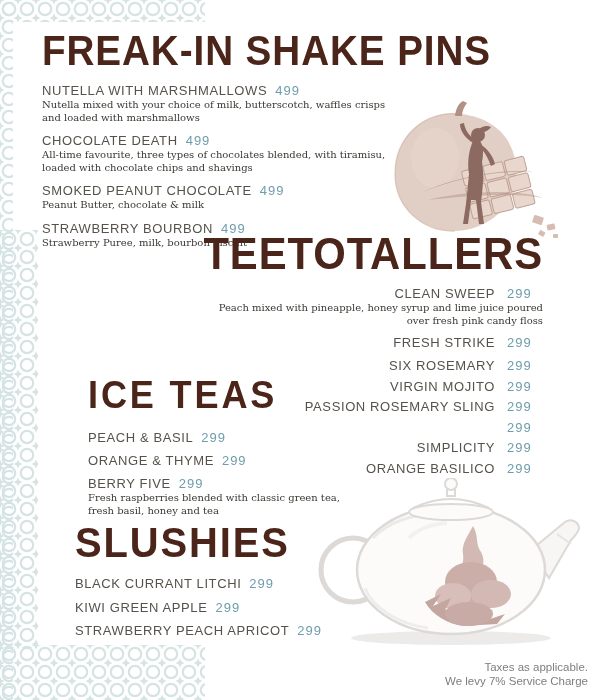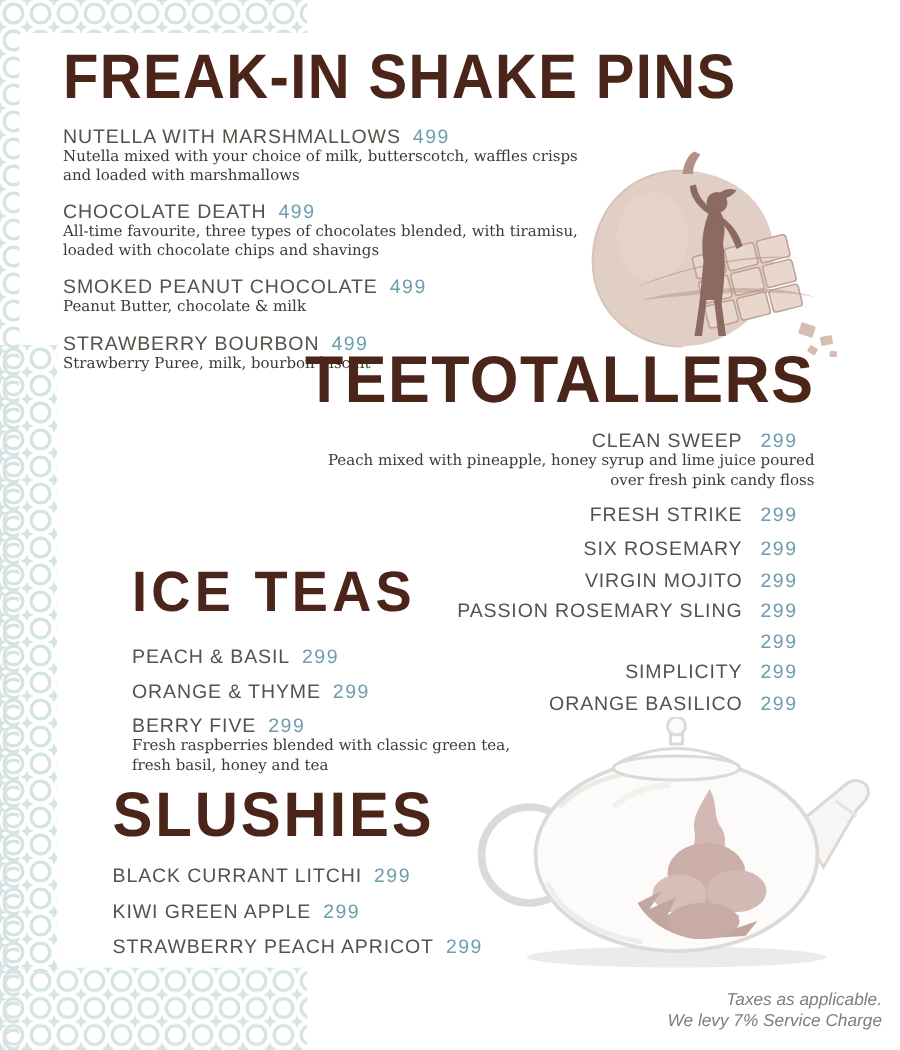--- a/index.html
+++ b/index.html
@@ -49,21 +49,21 @@
   .sec-slushies .item{margin-bottom:8.5px;}
 
   
   .illus{position:absolute;}
   .illus-apple{left:383px;top:100px;}
   .illus-teapot{left:313px;top:478px;}
 
   
   .footer{
     position:absolute;right:12px;bottom:12px;text-align:right;
-    font-style:italic;color:#7e7e7e;font-size:11.5px;line-height:14px;
+    color:#7e7e7e;font-size:11.5px;line-height:14px;
     font-family:"Liberation Sans",sans-serif;
   }
 </style>
 </head>
 <body>
 
 <div class="page">
 
   <svg width="0" height="0" style="position:absolute" aria-hidden="true">
     <defs>

